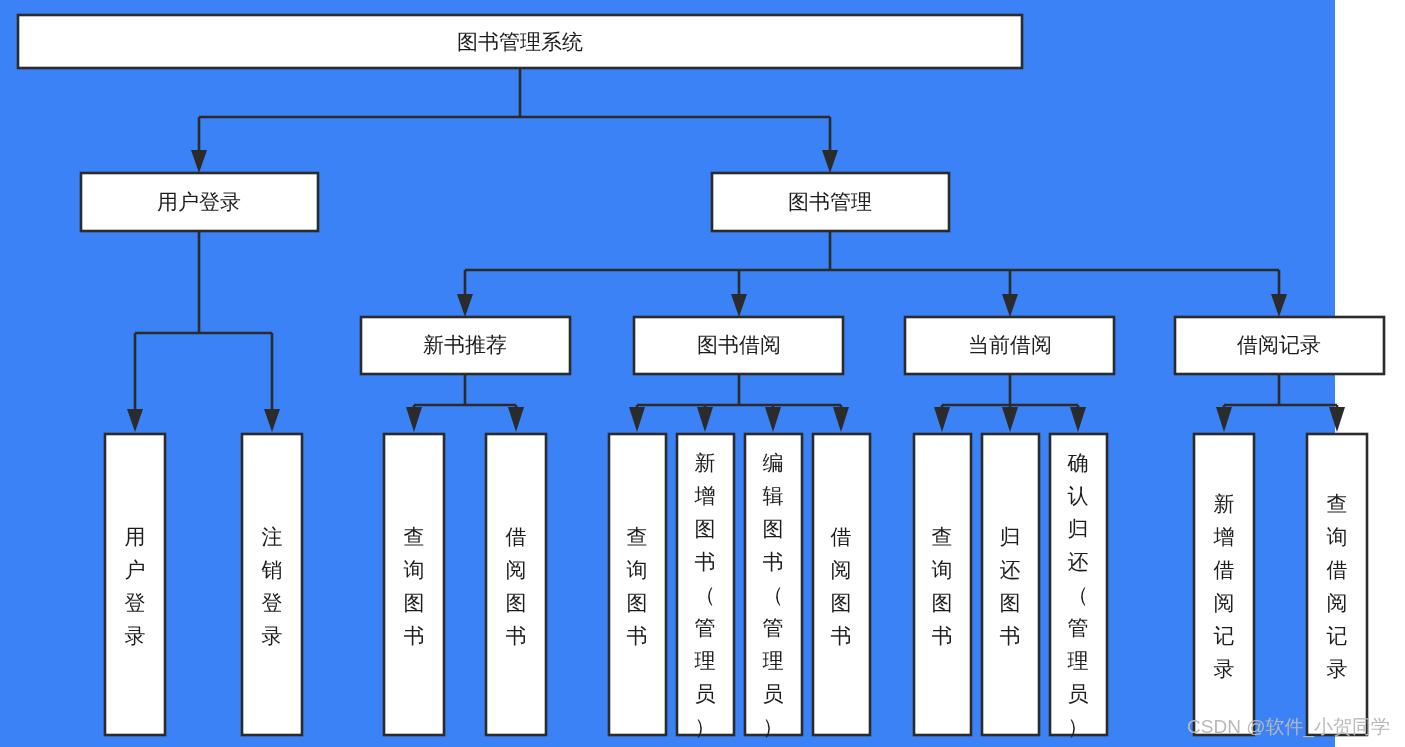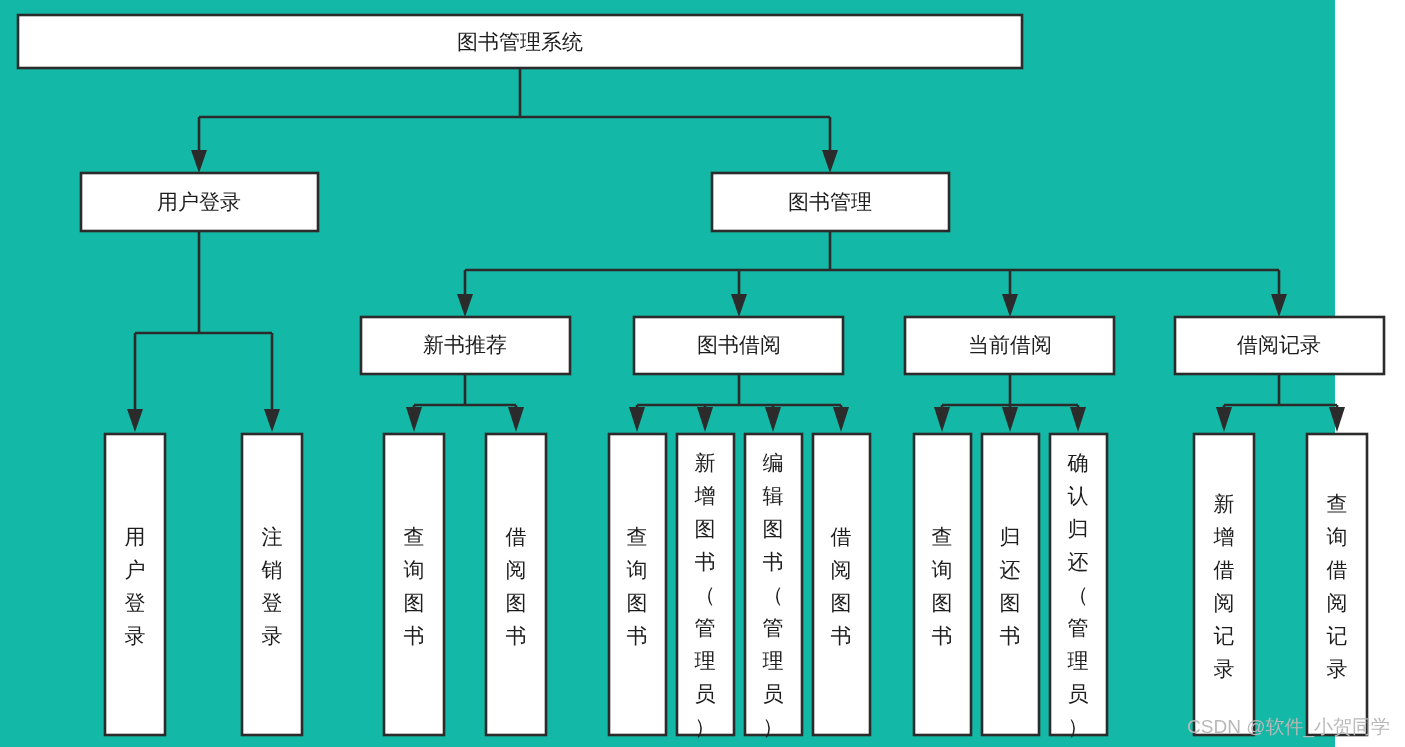--- a/index.html
+++ b/index.html
@@ -10,21 +10,21 @@
   body {
     width: 1405px;
     height: 747px;
     font-family: "Liberation Sans", "DejaVu Sans", sans-serif;
     overflow: hidden;
   }
   #diagram-root {
     position: relative;
     width: 1335px;
     height: 747px;
-    background: #14b8a6;
+    background: #3b82f6;
   }
   svg#flow-svg {
     position: absolute;
     left: 0;
     top: 0;
     width: 1405px;
     height: 747px;
     display: block;
   }
   .node-rect {

